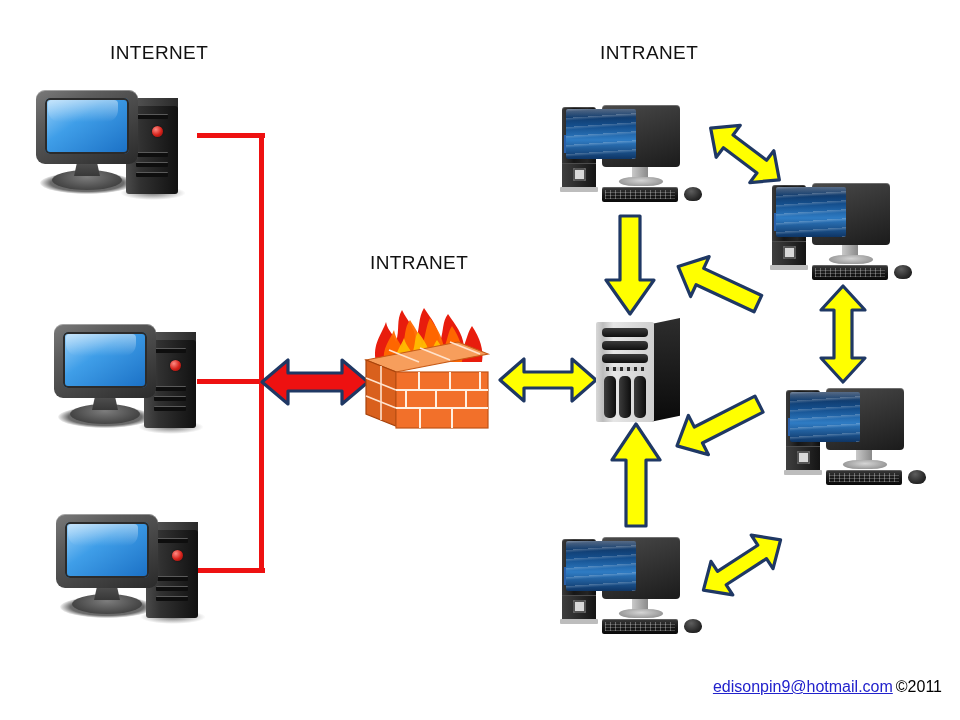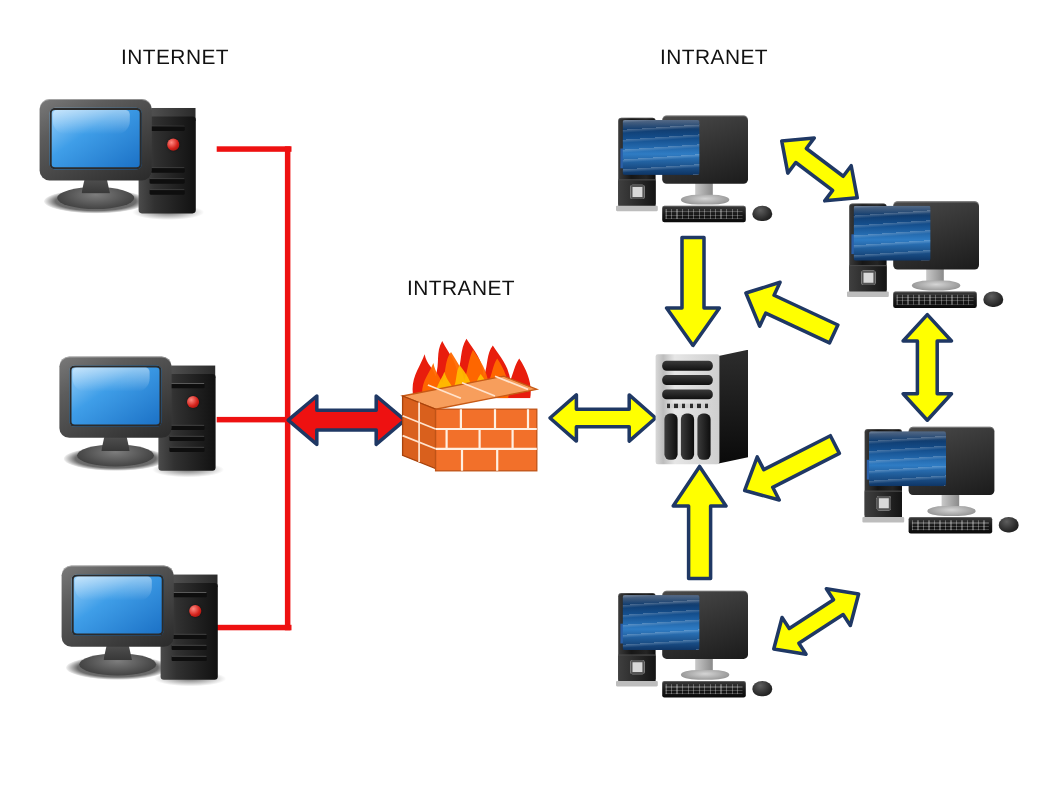--- a/index.html
+++ b/index.html
@@ -444,14 +444,17 @@
   </div>
 
   <div class="arrow" style="left:694px; top:528px;">
     <svg width="96" height="74" viewBox="0 0 96 74">
       <g transform="rotate(-33 48 37)">
         <path d="M2 37 L24 17 L24 29 L72 29 L72 17 L94 37 L72 57 L72 45 L24 45 L24 57 Z" fill="#ffff00" stroke="#1f3864" stroke-width="3.2" stroke-linejoin="round"></path>
       </g>
     </svg>
   </div>
 
+  <div id="footer">
+    <span class="mail">edisonpin9@hotmail.com</span><span class="copy">©2011</span>
+  </div>
 
 </div>
 
 </body></html>

